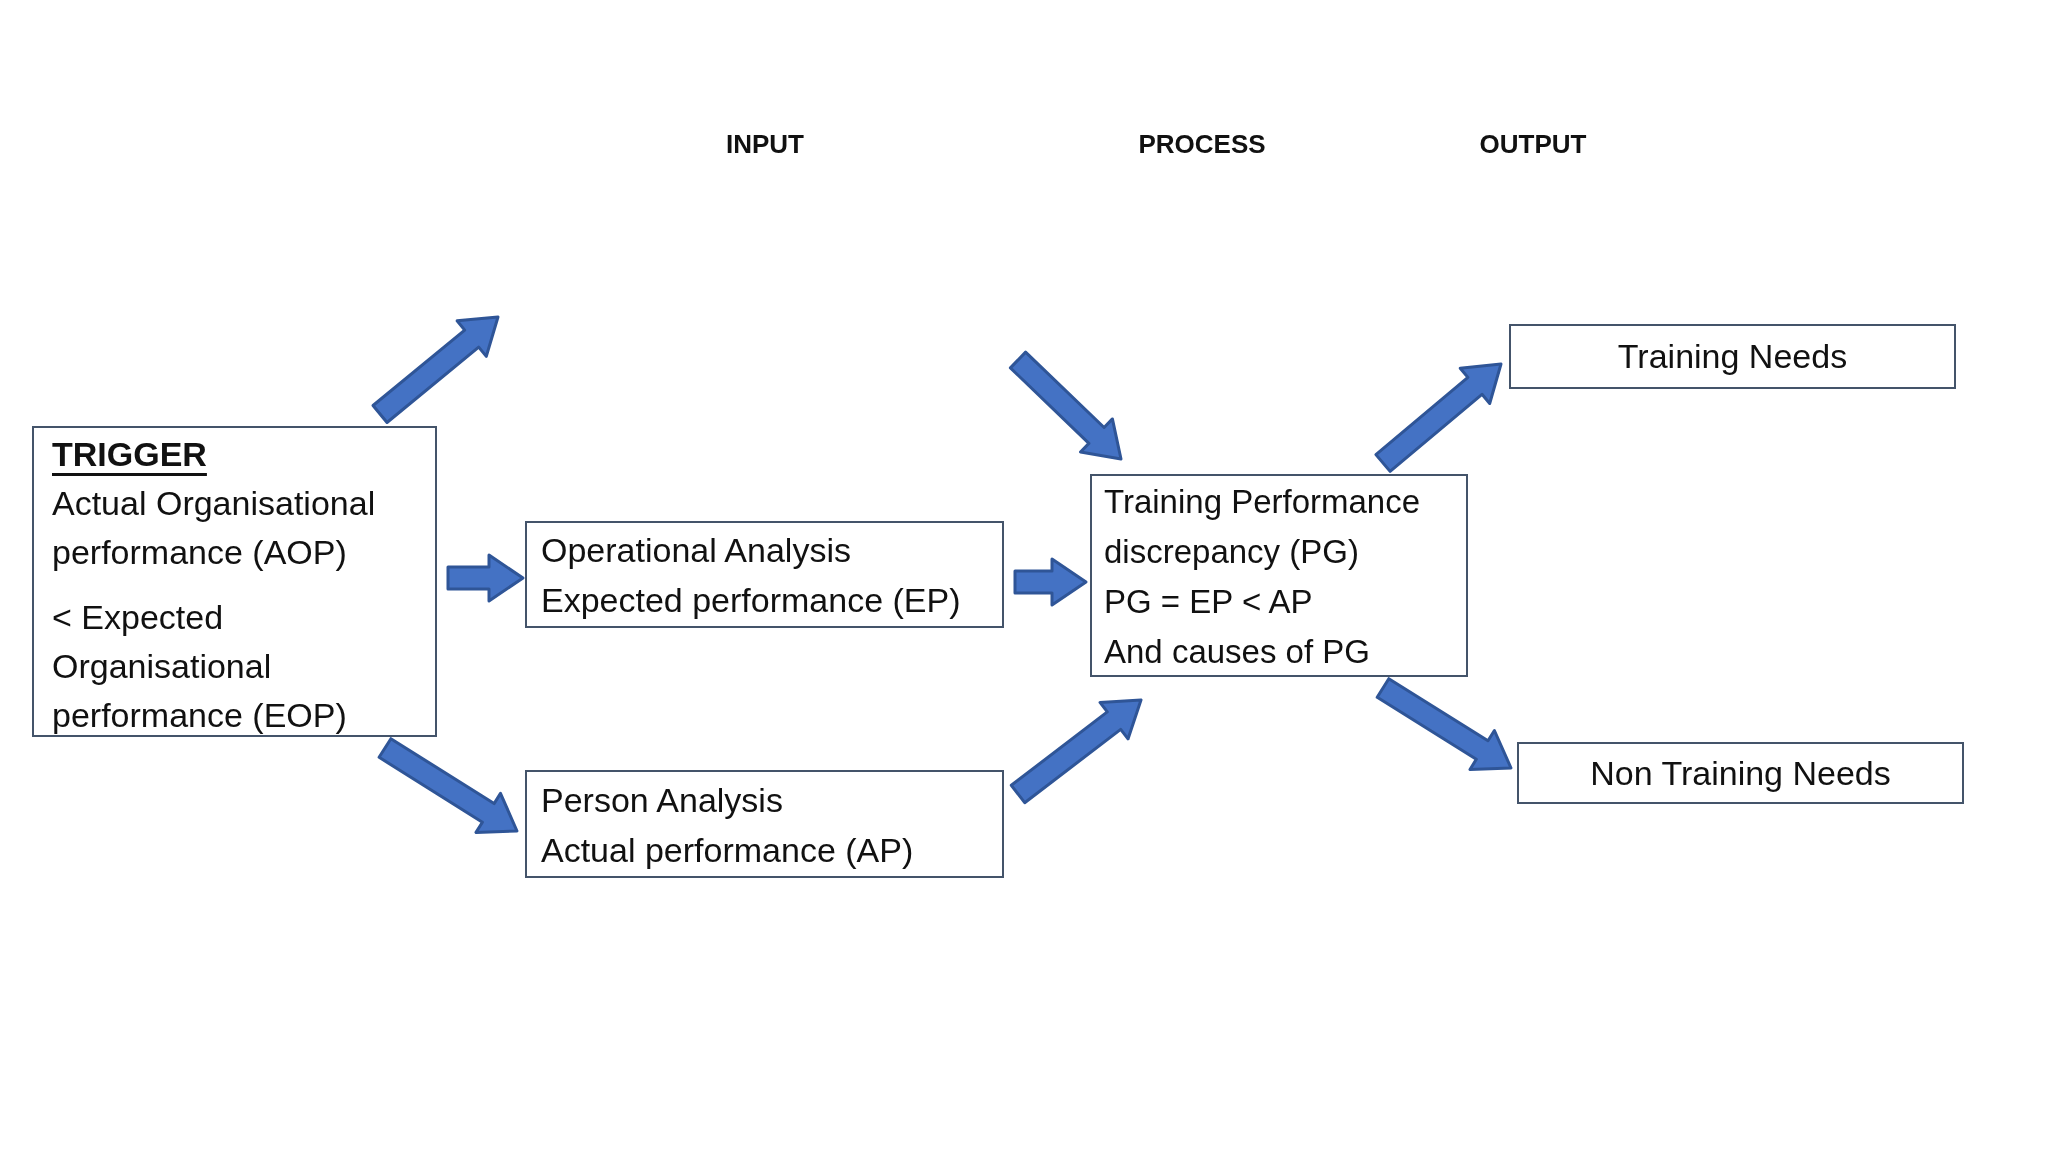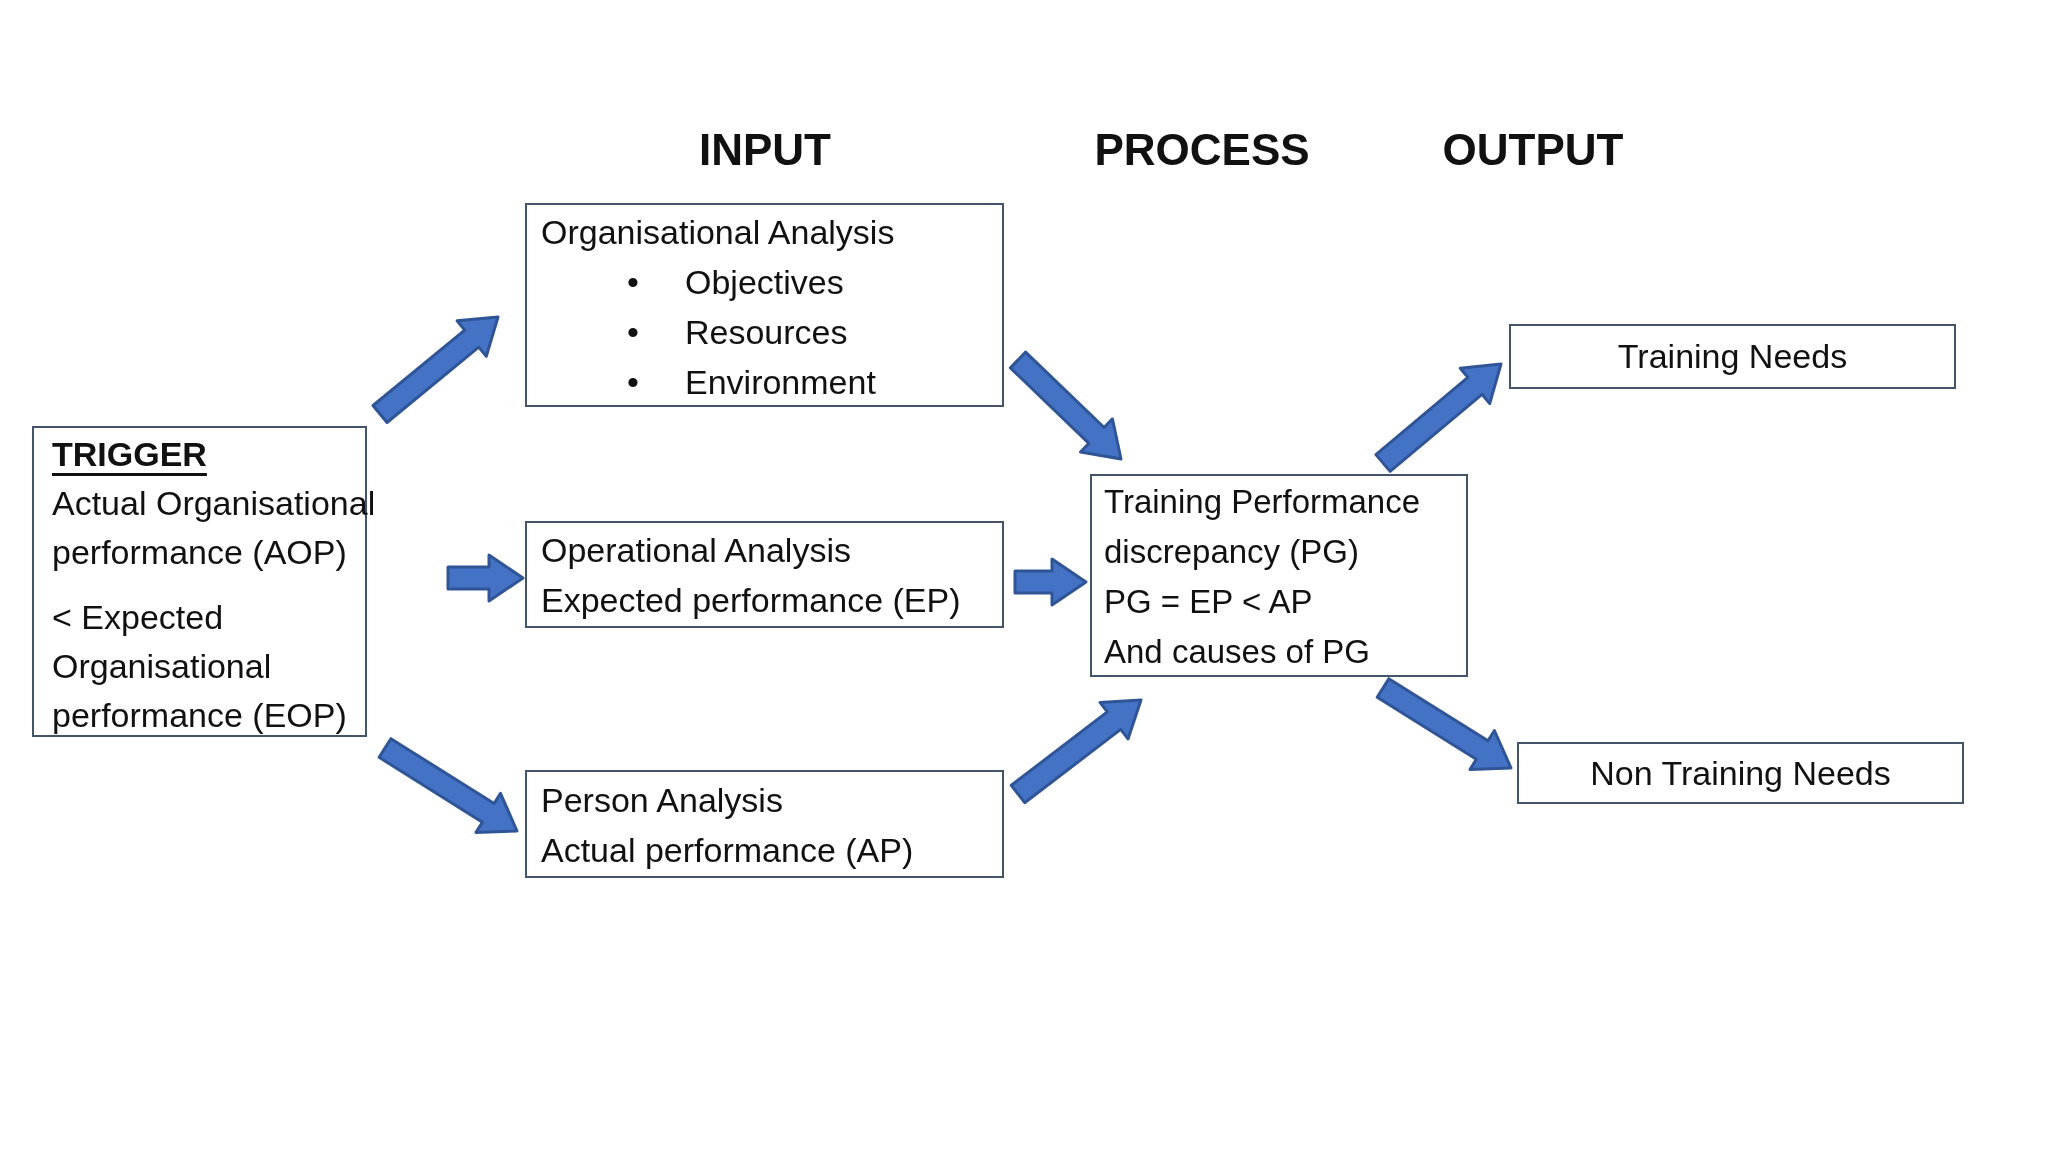--- a/index.html
+++ b/index.html
@@ -7,30 +7,30 @@
     --text:#111111;
     --bg:#ffffff;
   }
   html,body{margin:0;padding:0;background:var(--bg);}
   #canvas{
     position:relative;width:2048px;height:1152px;background:var(--bg);
     font-family:"Liberation Sans","DejaVu Sans",sans-serif;color:var(--text);
     overflow:hidden;
   }
   .col-header{
-    position:absolute;top:126px;transform:translateX(-50%);
-    font-weight:bold;font-size:44px;line-height:48px;white-space:nowrap;
+    position:absolute;top:120px;transform:translateX(-50%);
+    font-weight:bold;font-size:26px;line-height:48px;white-space:nowrap;
   }
   .box{
     position:absolute;background:#fff;border:2px solid var(--border);
     box-sizing:border-box;font-size:34px;line-height:50px;white-space:nowrap;
   }
   b{font-weight:normal;}
   .line{display:block;}
-  #trigger-box{left:32px;top:426px;width:335px;height:311px;padding:2px 18px 0 18px;line-height:49px;}
+  #trigger-box{left:32px;top:426px;width:405px;height:311px;padding:2px 18px 0 18px;line-height:49px;}
   #trigger-box .box-title{font-weight:bold;text-decoration:underline;text-decoration-thickness:3px;text-underline-offset:7px;}
   .para-gap{margin-top:16px;}
   #org-analysis-box{left:525px;top:203px;width:479px;height:204px;padding:2px 0 0 14px;}
   .bullet{padding-left:86px;}
   .bullet::before{content:"\2022";display:inline-block;width:58px;}
   #op-analysis-box{left:525px;top:521px;width:479px;height:107px;padding:2px 8px 0 14px;}
   #person-analysis-box{left:525px;top:770px;width:479px;height:108px;padding:3px 0 0 14px;}
   #process-box{left:1090px;top:474px;width:378px;height:203px;padding:1px 0 0 12px;font-size:33px;}
   #training-box{left:1509px;top:324px;width:447px;height:65px;text-align:center;line-height:61px;}
   #nontraining-box{left:1517px;top:742px;width:447px;height:62px;text-align:center;line-height:58px;}
@@ -58,26 +58,20 @@
 
   <div class="box" id="trigger-box">
     <span class="line box-title">TRIGGER</span>
     <span class="line">Actual Organisational</span>
     <span class="line"><span>performance </span><b>(AOP)</b></span>
     <span class="line para-gap"><b>&lt; </b><span>Expected</span></span>
     <span class="line">Organisational</span>
     <span class="line"><span>performance </span><b>(EOP)</b></span>
   </div>
 
-  <div class="box" id="org-analysis-box">
-    <span class="line">Organisational Analysis</span>
-    <span class="line bullet">Objectives</span>
-    <span class="line bullet">Resources</span>
-    <span class="line bullet">Environment</span>
-  </div>
 
   <div class="box" id="op-analysis-box">
     <span class="line">Operational Analysis</span>
     <span class="line"><span>Expected performance </span><b>(EP)</b></span>
   </div>
 
   <div class="box" id="person-analysis-box">
     <span class="line">Person Analysis</span>
     <span class="line"><span>Actual performance </span><b>(AP)</b></span>
   </div>

